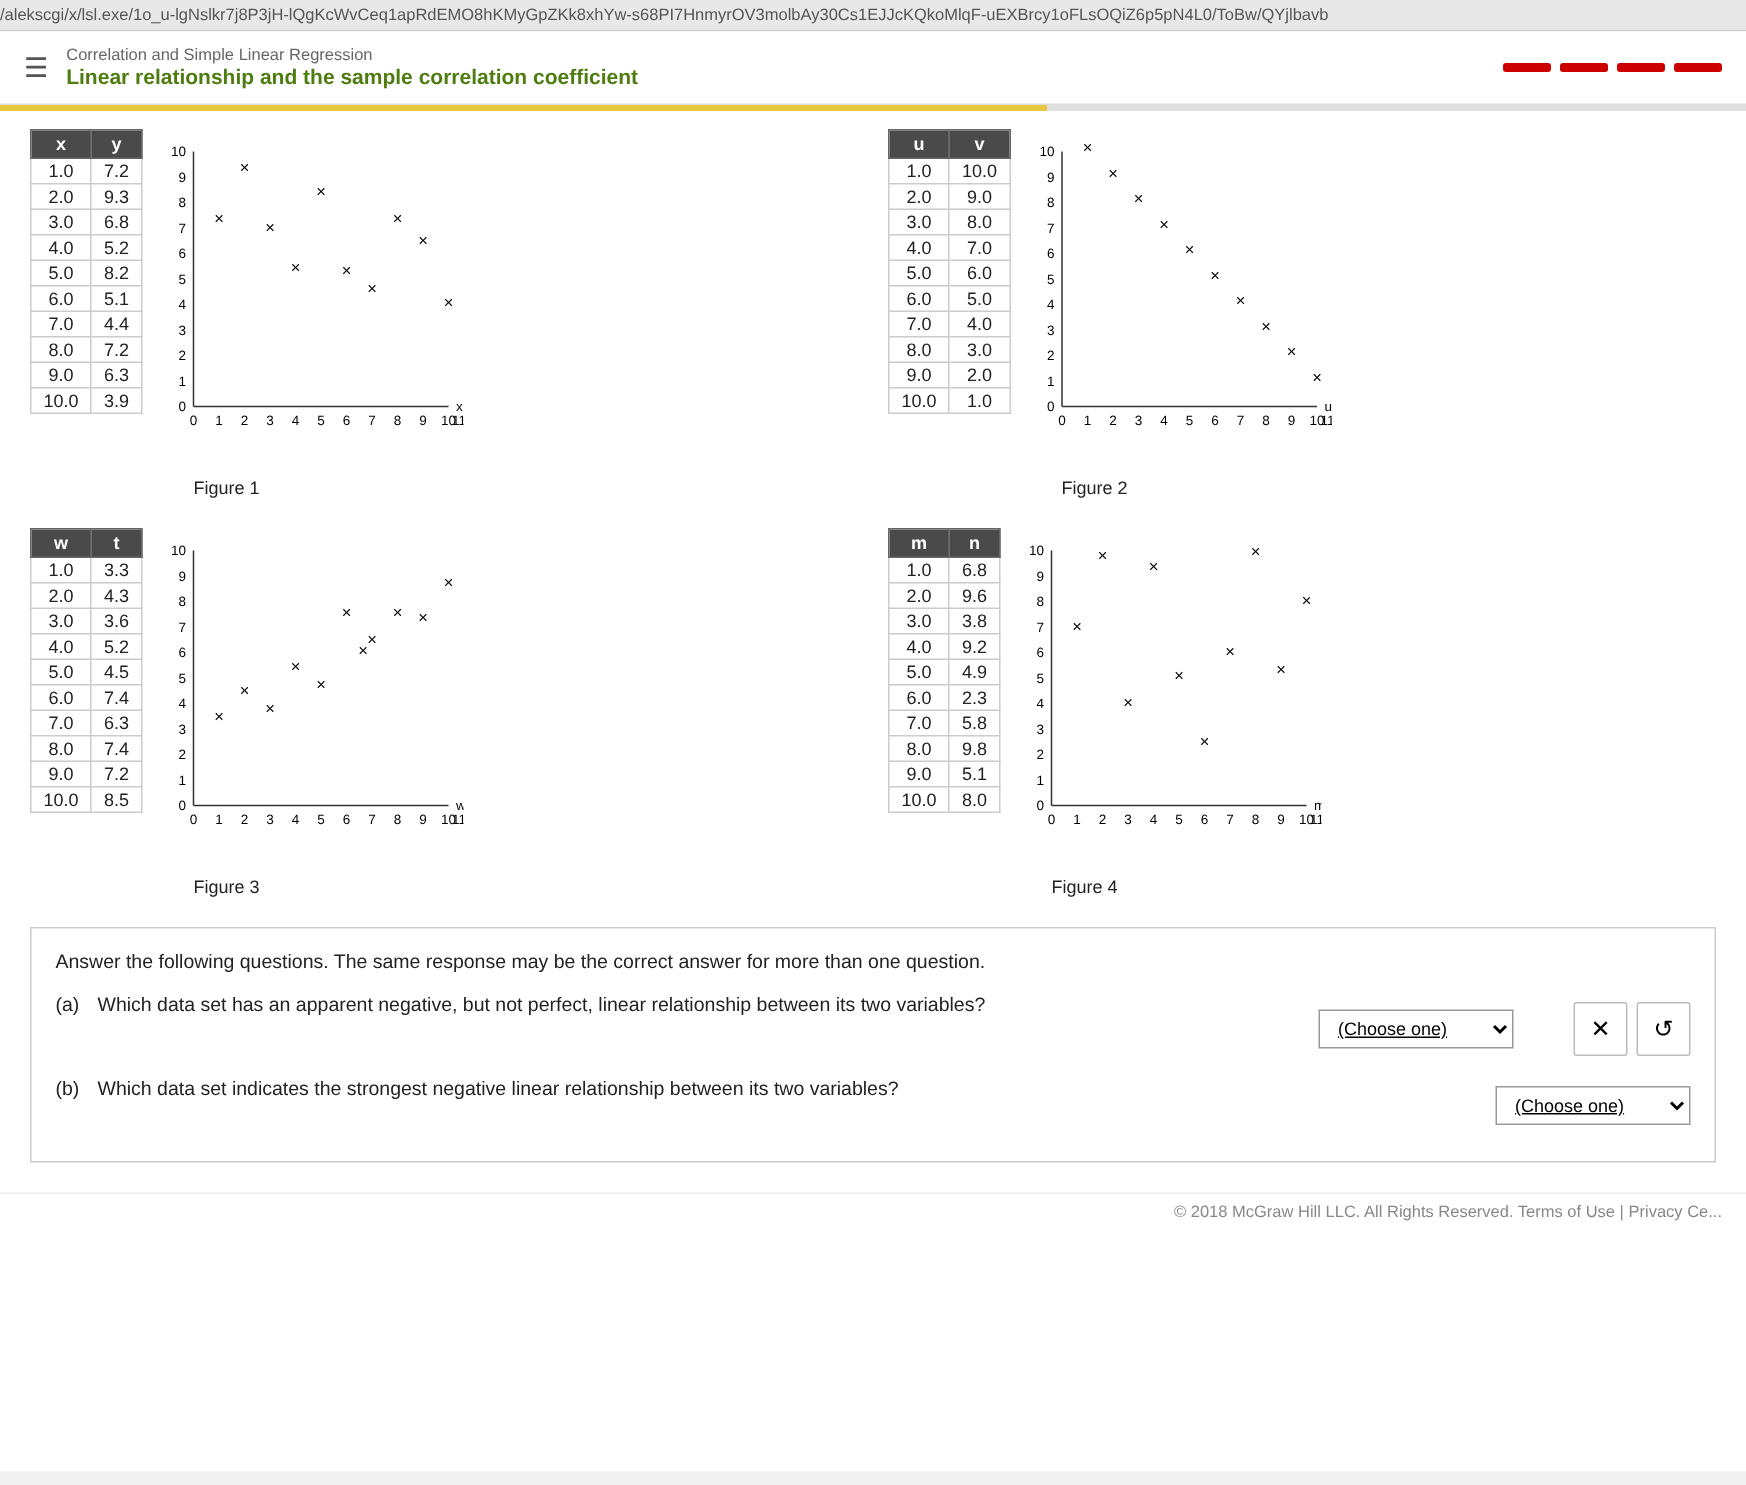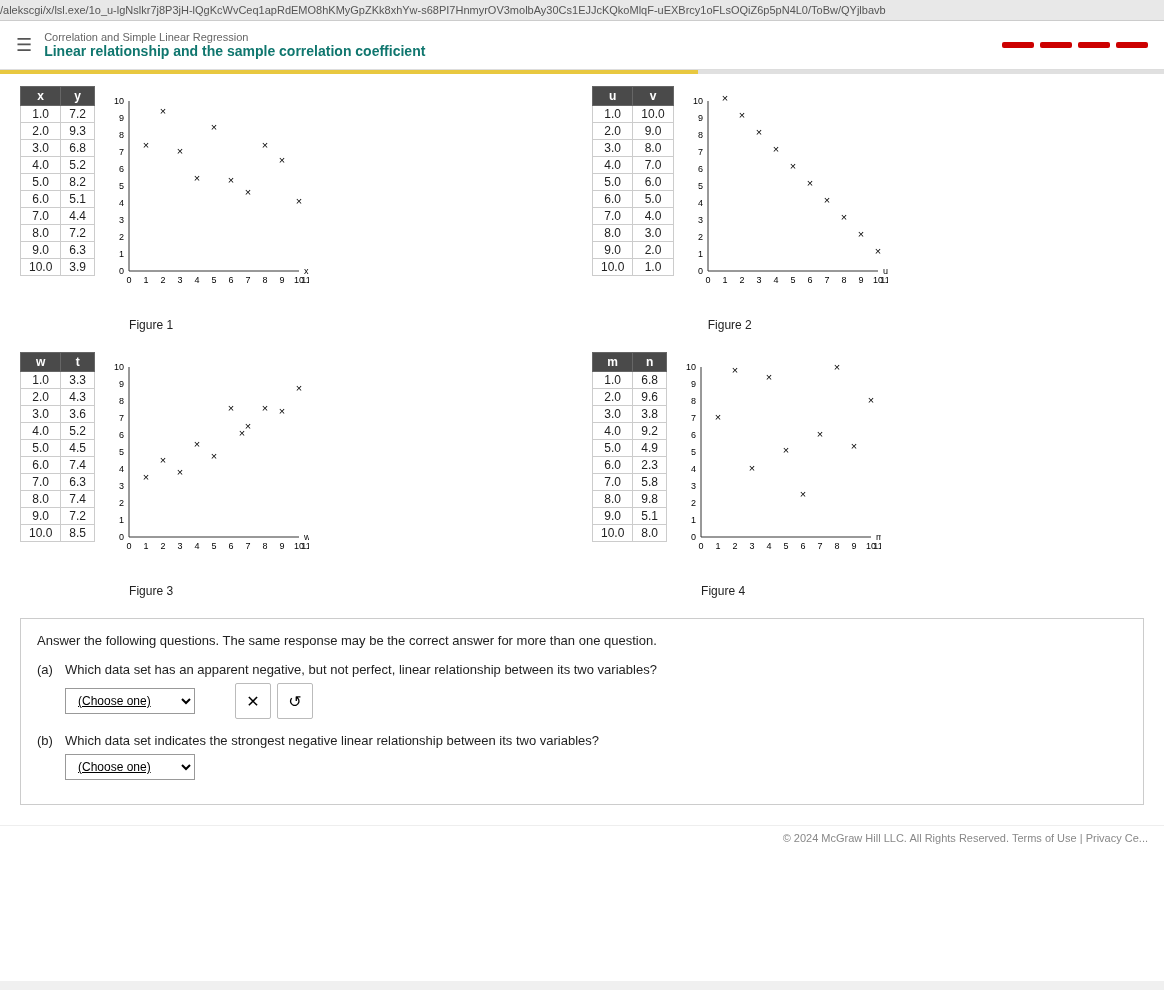--- a/index.html
+++ b/index.html
@@ -37,21 +37,21 @@
       color: #555;
     }
     .header-content {}
     .header-subtitle {
       font-size: 11px;
       color: #666;
     }
     .header-title {
       font-size: 14px;
       font-weight: bold;
-      color: #0f766e;
+      color: #4d7c0f;
     }
     .progress-bar-top {
       height: 4px;
       background: #e0e0e0;
       position: relative;
     }
     .progress-bar-fill {
       height: 100%;
       background: #e8c840;
       width: 60%;
@@ -157,21 +157,21 @@
     }
     .question-block {
       margin-bottom: 14px;
     }
     .question-block-inner {
       display: flex;
       gap: 8px;
     }
     .q-right {
       display: flex;
-      flex-direction: column;
+      flex-direction: row;
       flex: 1;
     }
     .q-answer-right {
       display: flex;
       align-items: center;
       gap: 8px;
       margin-top: 6px;
     }
     .questions-outer {
       border: 1px solid #ccc;
@@ -670,14 +670,14 @@
                 <option>Figure 4</option>
               </select>
             </div>
           </div>
         </div>
       </div>
     </div>
 
   </div>
 
-  <div class="footer">© 2024 McGraw Hill LLC. All Rights Reserved.  Terms of Use  |  Privacy Ce...</div>
+  <div class="footer">© 2018 McGraw Hill LLC. All Rights Reserved.  Terms of Use  |  Privacy Ce...</div>
 </div>
 
 </body></html>

